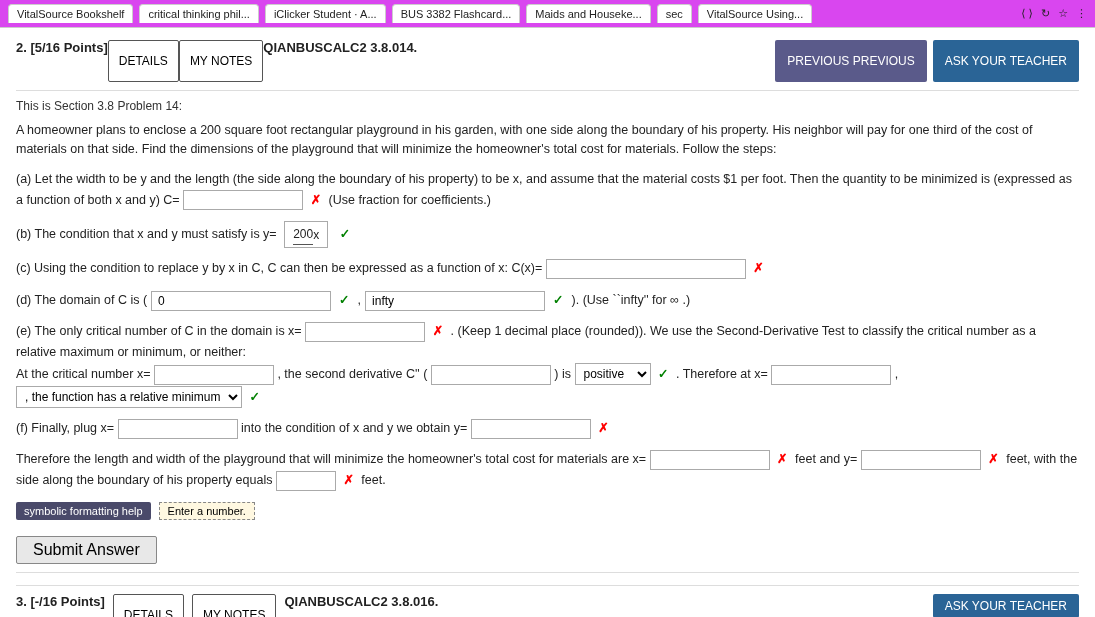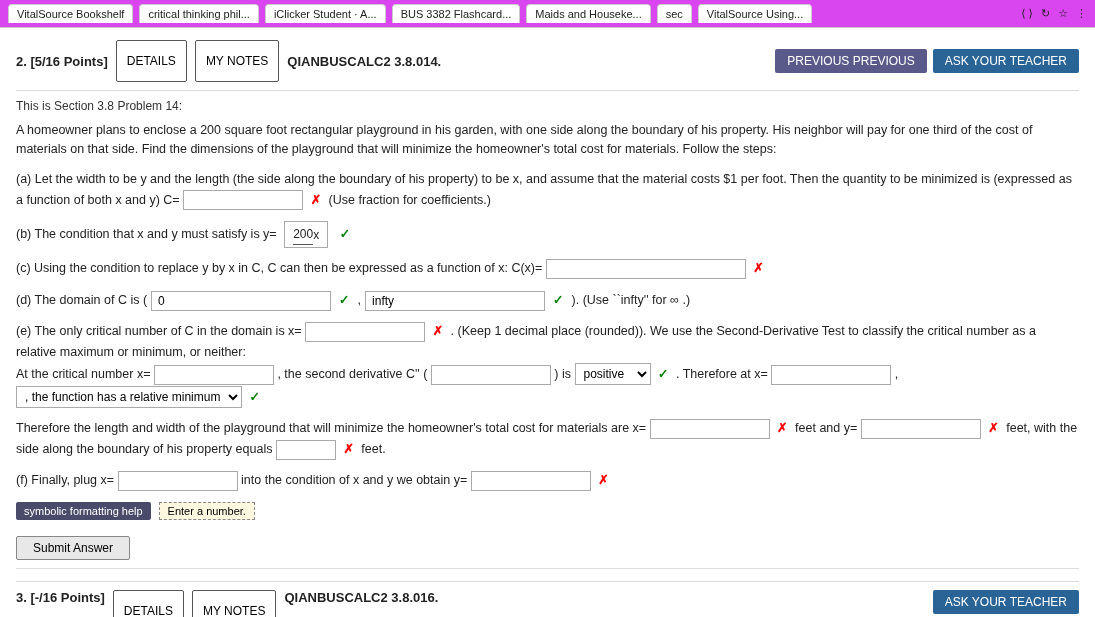--- a/index.html
+++ b/index.html
@@ -41,22 +41,20 @@
       align-items: center;
     }
     .main-content {
       background: #fff;
       margin: 0;
       padding: 12px 16px;
       min-height: 580px;
     }
     .question-header {
       display: flex;
-      align-items: center;
-      gap: 8px;
       margin-bottom: 8px;
     }
     .points-label {
       font-weight: bold;
       font-size: 13px;
     }
     .btn-outline {
       border: 1px solid #555;
       background: #fff;
       padding: 13px 10px;
@@ -167,21 +165,21 @@
     .select-box {
       border: 1px solid #aaa;
       padding: 2px 4px;
       font-size: 12px;
       background: #fff;
     }
     .submit-btn {
       border: 1px solid #888;
       background: #e8e8e8;
       padding: 4px 16px;
-      font-size: 12px;
+      font-size: 16px;
       cursor: pointer;
       border-radius: 2px;
       margin-top: 8px;
     }
     .help-btn {
       background: #4a4a6a;
       color: #fff;
       border: none;
       padding: 3px 8px;
       font-size: 11px;
@@ -320,39 +318,39 @@
     <select class="select-box">
       <option>, the function has a relative minimum</option>
       <option>the function has a relative maximum</option>
       <option>neither</option>
     </select>
     <span class="green-check">✓</span>
   </div>
 
   
   <div class="sub-question">
+    <span>(f) Finally, plug x=</span>
+    <input class="inline-input" type="text" value="" style="">
+    <span>into the condition of x and y we obtain y=</span>
+    <input class="inline-input" type="text" value="" style="">
+    <span class="red-x">✗</span>
+  </div>
+
+  
+  <div class="sub-question">
     <span>Therefore the length and width of the playground that will minimize the homeowner's total cost for materials are x=</span>
     <input class="inline-input" type="text" value="" style="">
     <span class="red-x">✗</span>
     <span>feet and y=</span>
     <input class="inline-input" type="text" value="" style="">
     <span class="red-x">✗</span>
     <span>feet, with the side along the boundary of his property equals</span>
     <input class="inline-input narrow" type="text" value="" style="">
     <span class="red-x">✗</span>
     <span>feet.</span>
-  </div>
-
-  
-  <div class="sub-question">
-    <span>(f) Finally, plug x=</span>
-    <input class="inline-input" type="text" value="" style="">
-    <span>into the condition of x and y we obtain y=</span>
-    <input class="inline-input" type="text" value="" style="">
-    <span class="red-x">✗</span>
   </div>
 
   
   <div style="display:flex;align-items:center;gap:8px;margin-bottom:8px;">
     <button class="help-btn">symbolic formatting help</button>
     <button class="enter-num-btn">Enter a number.</button>
   </div>
 
   <button class="submit-btn">Submit Answer</button>
 

